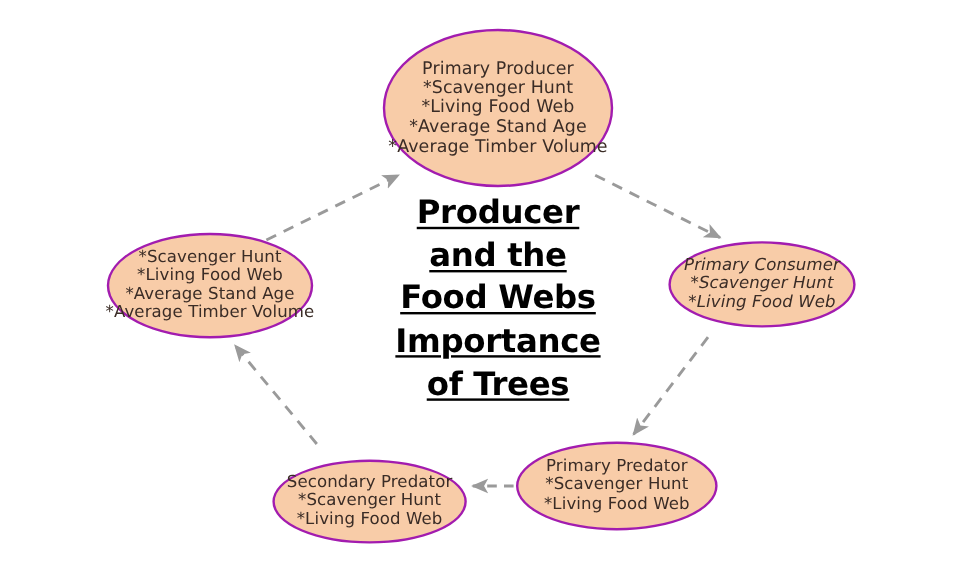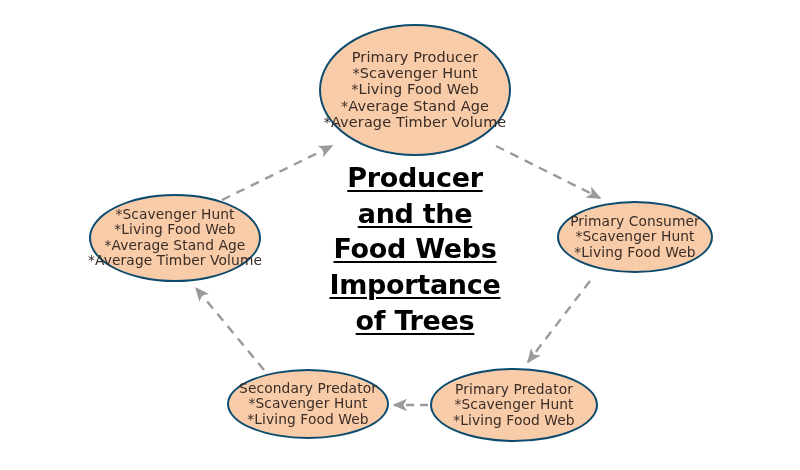--- a/index.html
+++ b/index.html
@@ -21,21 +21,21 @@
     top: 0;
     width: 800px;
     height: 470px;
     pointer-events: none;
   }
   .node {
     position: absolute;
     box-sizing: border-box;
     border-radius: 50%;
     background: #f8cca8;
-    border: 2px solid #0c4a6e;
+    border: 2px solid #a21caf;
     display: flex;
     align-items: center;
     justify-content: center;
   }
   .node-text {
     position: absolute;
     left: 50%;
     top: 50%;
     transform: translate(-50%, -50%);
     text-align: center;
@@ -55,29 +55,29 @@
   #node-primary-producer .node-text { font-size: 14.5px; }
 
   #node-plants {
     left: 89px; top: 194px; width: 172px; height: 88px;
   }
   #node-plants .node-text { font-size: 13.8px; }
 
   #node-primary-consumer {
     left: 557px; top: 201px; width: 156px; height: 72px;
   }
-  #node-primary-consumer .node-text { font-size: 13.8px; }
+  #node-primary-consumer .node-text { font-size: 13.8px; font-style: italic; }
 
   #node-primary-predator {
     left: 430px; top: 368px; width: 168px; height: 74px;
   }
   #node-primary-predator .node-text { font-size: 13.8px; }
 
   #node-secondary-predator {
-    left: 227px; top: 369px; width: 162px; height: 70px;
+    left: 227px; top: 383px; width: 162px; height: 70px;
   }
   #node-secondary-predator .node-text { font-size: 13.8px; }
 
   #center-title {
     position: absolute;
     left: 300px;
     top: 160px;
     width: 230px;
     text-align: center;
     color: #000000;

